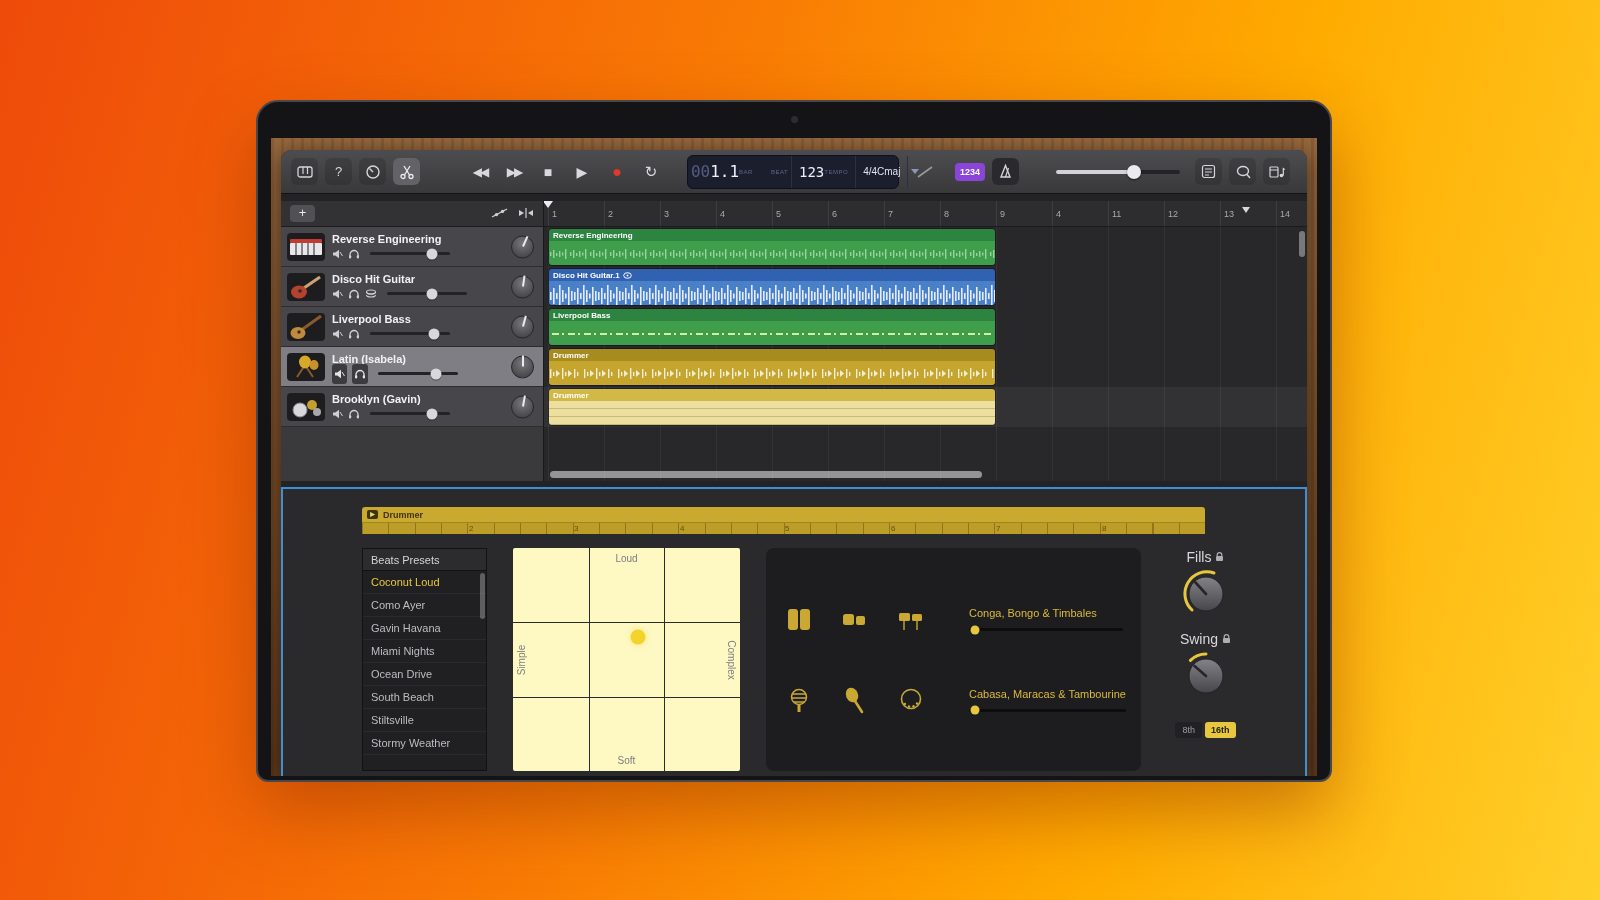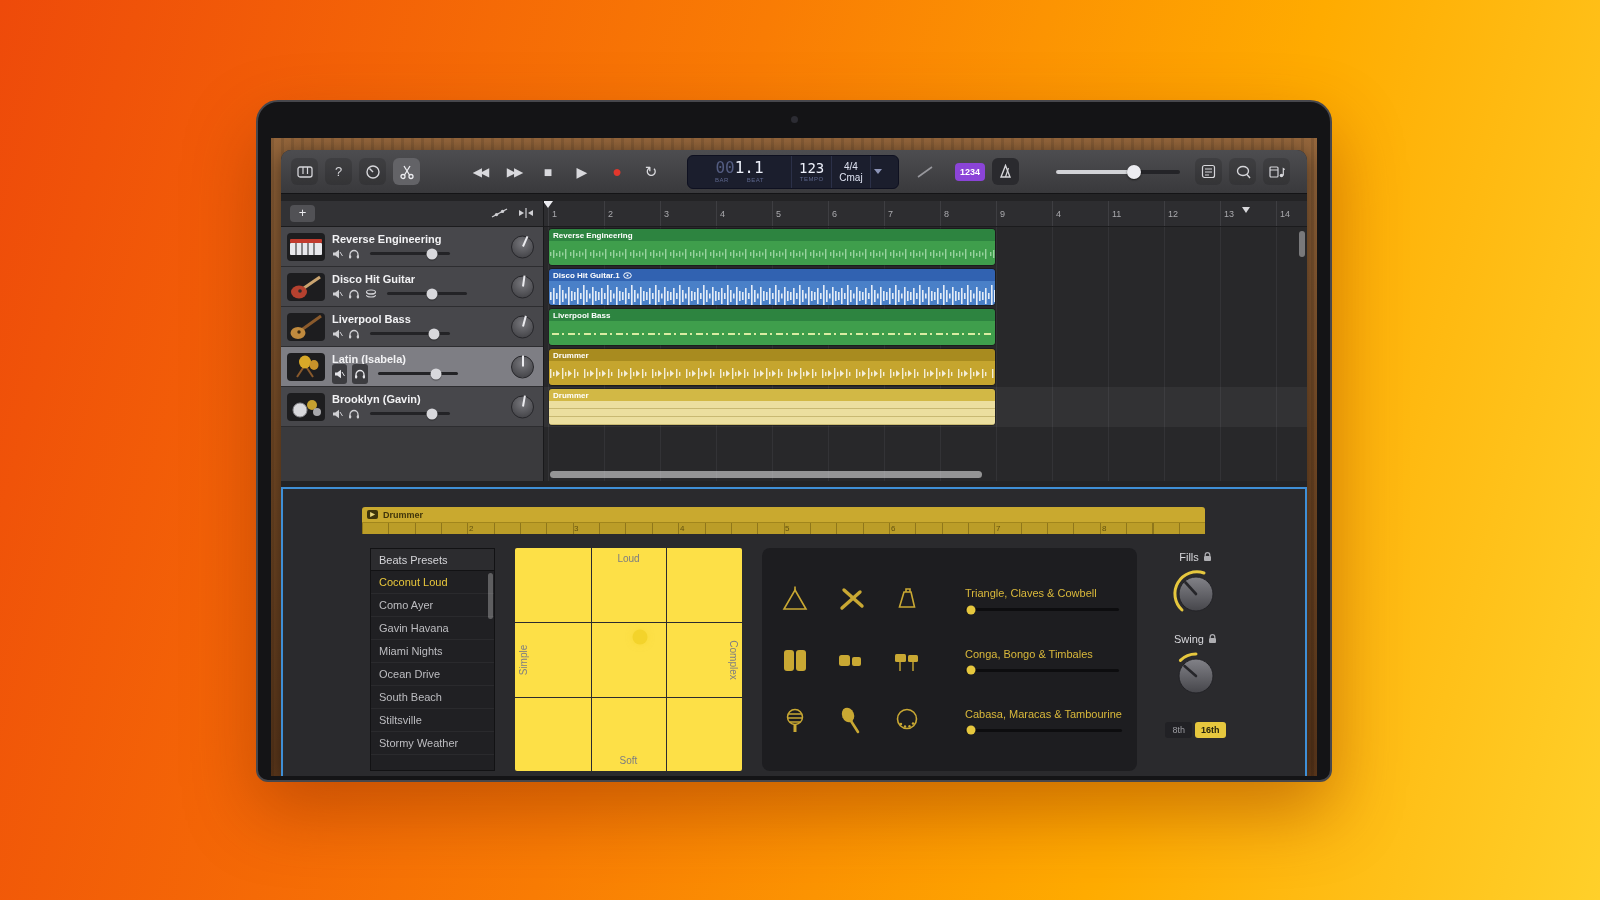--- a/index.html
+++ b/index.html
@@ -28,21 +28,21 @@
   .tbtn{width:27px;height:27px;border-radius:6px;display:flex;align-items:center;justify-content:center;
         color:#d6d6da;background:rgba(0,0,0,.14);margin-right:7px;font-size:13px;flex:none}
   .tbtn.lit{background:#636367}
   .transport{display:flex;align-items:center;margin-left:36px;color:#d9d9dd}
   .tico{width:34px;text-align:center;font-size:12px;letter-spacing:-2px;cursor:default}
   .tico.big{font-size:14px;letter-spacing:0}
   .rec{color:#e2372c;font-size:16px}
   .cyc{font-size:15px}
   .lcd{width:212px;height:34px;margin-left:20px;background:#1b1e2d;border:1px solid #0e1020;
        border-radius:6px;display:flex;align-items:stretch;flex:none}
-  .lcdsec{display:flex;flex-direction:column;align-items:center;justify-content:center;
+  .lcdsec{display:flex;align-items:center;justify-content:center;
           border-right:1px solid #2b3048;padding:1px 7px}
   .lcdnum{font-family:"DejaVu Sans Mono",monospace;font-size:16px;line-height:16px;color:#eef1fb}
   .lcdnum .dim{color:#545d82}
   .lcdlbls{display:flex;gap:18px;font-size:6px;color:#5d668c;letter-spacing:.5px;margin-top:1px}
   .lcdmid{font-size:14px;line-height:14px;color:#eef1fb;font-family:"DejaVu Sans Mono",monospace}
   .lcdsm{font-size:10px;line-height:11px;color:#dfe3f2}
   .lcdchev{width:14px;display:flex;align-items:center;justify-content:center;border:none}
   .chev{width:0;height:0;border:4px solid transparent;border-top:5px solid #8d95b8;margin-top:4px}
   .countin{background:#8b44d8;color:#fff;font-size:9px;font-weight:bold;padding:4px 5px;
            border-radius:4px;margin:0 7px 0 10px;flex:none}
@@ -117,33 +117,33 @@
   .editorwrap{flex:1;background:#232325;padding-top:6px;display:flex}
   .editor{flex:1;border:2px solid #3f8fd6;border-bottom:none;background:#2a2a2d;position:relative;overflow:hidden}
   .eruler{position:absolute;left:79px;top:18px;width:843px;height:27px;border-radius:3px 3px 0 0;overflow:hidden}
   .etop{height:15px;background:#c9a92f;display:flex;align-items:center;gap:5px;padding:0 5px;
         font-size:9px;font-weight:bold;color:#40350b}
   .ebadge{width:11px;height:9px;background:#3f350b;border-radius:2px;color:#e9d77a;font-size:6px;
           display:flex;align-items:center;justify-content:center;line-height:9px}
   .eticks{height:12px;background:#bb9d28;border-top:1px solid #a1861c;position:relative;
           background-image:repeating-linear-gradient(90deg,rgba(90,72,10,.45) 0 1px,transparent 1px 26.35px)}
   .etick-num{position:absolute;top:1px;font-size:8px;color:#63520f}
-  .epanels{position:absolute;left:87px;top:59px;width:843px;height:223px;display:flex;gap:20px}
+  .epanels{position:absolute;left:79px;top:59px;width:843px;height:223px;display:flex;gap:26px}
 
   .presets{width:125px;flex:none;background:#202023;border:1px solid #121214;display:flex;
            flex-direction:column;position:relative}
   .phead{height:22px;line-height:22px;padding-left:8px;font-size:11px;color:#d4d4d8;background:#2c2c2f;
          border-bottom:1px solid #121214;flex:none}
   .pitem{height:23px;line-height:23px;padding-left:8px;font-size:11px;color:#bdbdc1;
          border-bottom:1px solid #2a2a2d;flex:none;white-space:nowrap}
   .pitem.on{color:#e9c73c}
   .pscroll{position:absolute;right:1px;top:24px;width:5px;height:46px;border-radius:3px;
            background:rgba(255,255,255,.28)}
 
-  .xypad{width:227px;flex:none;background:#fde047;position:relative;border-radius:2px}
+  .xypad{width:227px;flex:none;background:#fef9c3;position:relative;border-radius:2px}
   .glv{position:absolute;top:0;bottom:0;width:1px;background:#2b2b2f}
   .glh{position:absolute;left:0;right:0;height:1px;background:#2b2b2f}
   .xl{position:absolute;font-size:10px;color:#7d7d82}
   .xl.t{top:5px;left:50%;transform:translateX(-50%)}
   .xl.b{bottom:5px;left:50%;transform:translateX(-50%)}
   .xl.l{left:3px;top:50%;writing-mode:vertical-rl;transform:translateY(-50%) rotate(180deg)}
   .xl.r{right:3px;top:50%;writing-mode:vertical-rl;transform:translateY(-50%)}
   .xydot{position:absolute;left:55%;top:40%;width:15px;height:15px;border-radius:50%;background:#f3d32b;
          transform:translate(-50%,-50%);box-shadow:0 0 6px rgba(243,211,43,.5)}
 
@@ -151,21 +151,21 @@
          display:flex;flex-direction:column;justify-content:space-evenly}
   .irow{display:flex;align-items:center}
   .iicons{display:flex;gap:26px;width:185px;align-items:center;flex:none}
   .ictl{margin-left:auto;width:162px}
   .ilabel{font-size:11px;color:#dab93b;margin-bottom:9px;white-space:nowrap}
   .islider{position:relative;height:3px;background:#0d0d0f;border-radius:2px}
   .ikn{position:absolute;left:4%;top:50%;transform:translate(-50%,-50%);width:9px;height:9px;
        border-radius:50%;background:#e6c73e}
 
   .fillscol{width:77px;flex:none;display:flex;flex-direction:column;align-items:center;padding-top:2px}
-  .klabel{font-size:11px;color:#d8d8dc;display:flex;align-items:center;gap:4px;height:14px}
+  .klabel{font-size:14px;color:#d8d8dc;display:flex;align-items:center;gap:4px;height:14px}
   .kwrap{margin:2px 0 6px}
   .gridbtns{display:flex;gap:3px;margin-top:8px}
   .g8{font-size:9px;padding:3px 7px;border-radius:3px;background:#212125;color:#9c9ca1}
   .g16{font-size:9px;padding:3px 6px;border-radius:3px;background:#e6c73e;color:#26230d;font-weight:bold}
 </style>
 </head>
 <body>
 
 <svg width="0" height="0" style="position:absolute">
   <defs>
@@ -627,42 +627,20 @@
               <div class="xl t">Loud</div>
               <div class="xl b">Soft</div>
               <div class="xl l">Simple</div>
               <div class="xl r">Complex</div>
               <div class="xydot"></div>
             </div>
 
             <div class="instr">
               <div class="irow">
                 <div class="iicons">
-                  <svg width="30" height="30" viewBox="0 0 30 30" fill="none" stroke="#c9a833" stroke-width="1.6">
-                      <path d="M15 6 L26 25 H4 Z"></path>
-                      <line x1="15" y1="6" x2="15" y2="2.5"></line>
-                    </svg>
-                  <svg width="30" height="30" viewBox="0 0 30 30" stroke="#c9a833" stroke-width="3.4" stroke-linecap="round">
-                      <line x1="6" y1="24" x2="24" y2="8"></line>
-                      <line x1="8" y1="6" x2="26" y2="22"></line>
-                    </svg>
-                  <svg width="30" height="30" viewBox="0 0 30 30" fill="none" stroke="#c9a833" stroke-width="1.6">
-                      <path d="M12 8 h7 l3.5 15 h-15 z"></path>
-                      <path d="M14 8 V5 h4 v3"></path>
-                    </svg>
-                </div>
-                <div class="ictl">
-                  <div class="ilabel">Triangle, Claves &amp; Cowbell</div>
-                  <div class="islider">
-                      <div class="ikn"></div>
-                    </div>
-                </div>
-              </div>
-              <div class="irow">
-                <div class="iicons">
                   <svg width="30" height="30" viewBox="0 0 30 30" fill="#c9a833">
                       <rect x="4" y="5" width="10" height="21" rx="3"></rect>
                       <rect x="16" y="5" width="10" height="21" rx="3"></rect>
                     </svg>
                   <svg width="30" height="30" viewBox="0 0 30 30" fill="#c9a833">
                       <rect x="3" y="10" width="11" height="11" rx="2.5"></rect>
                       <rect x="16" y="12" width="9" height="9" rx="2"></rect>
                     </svg>
                   <svg width="30" height="30" viewBox="0 0 30 30">
                       <rect x="3" y="9" width="11" height="8" rx="1.5" fill="#c9a833"></rect>

